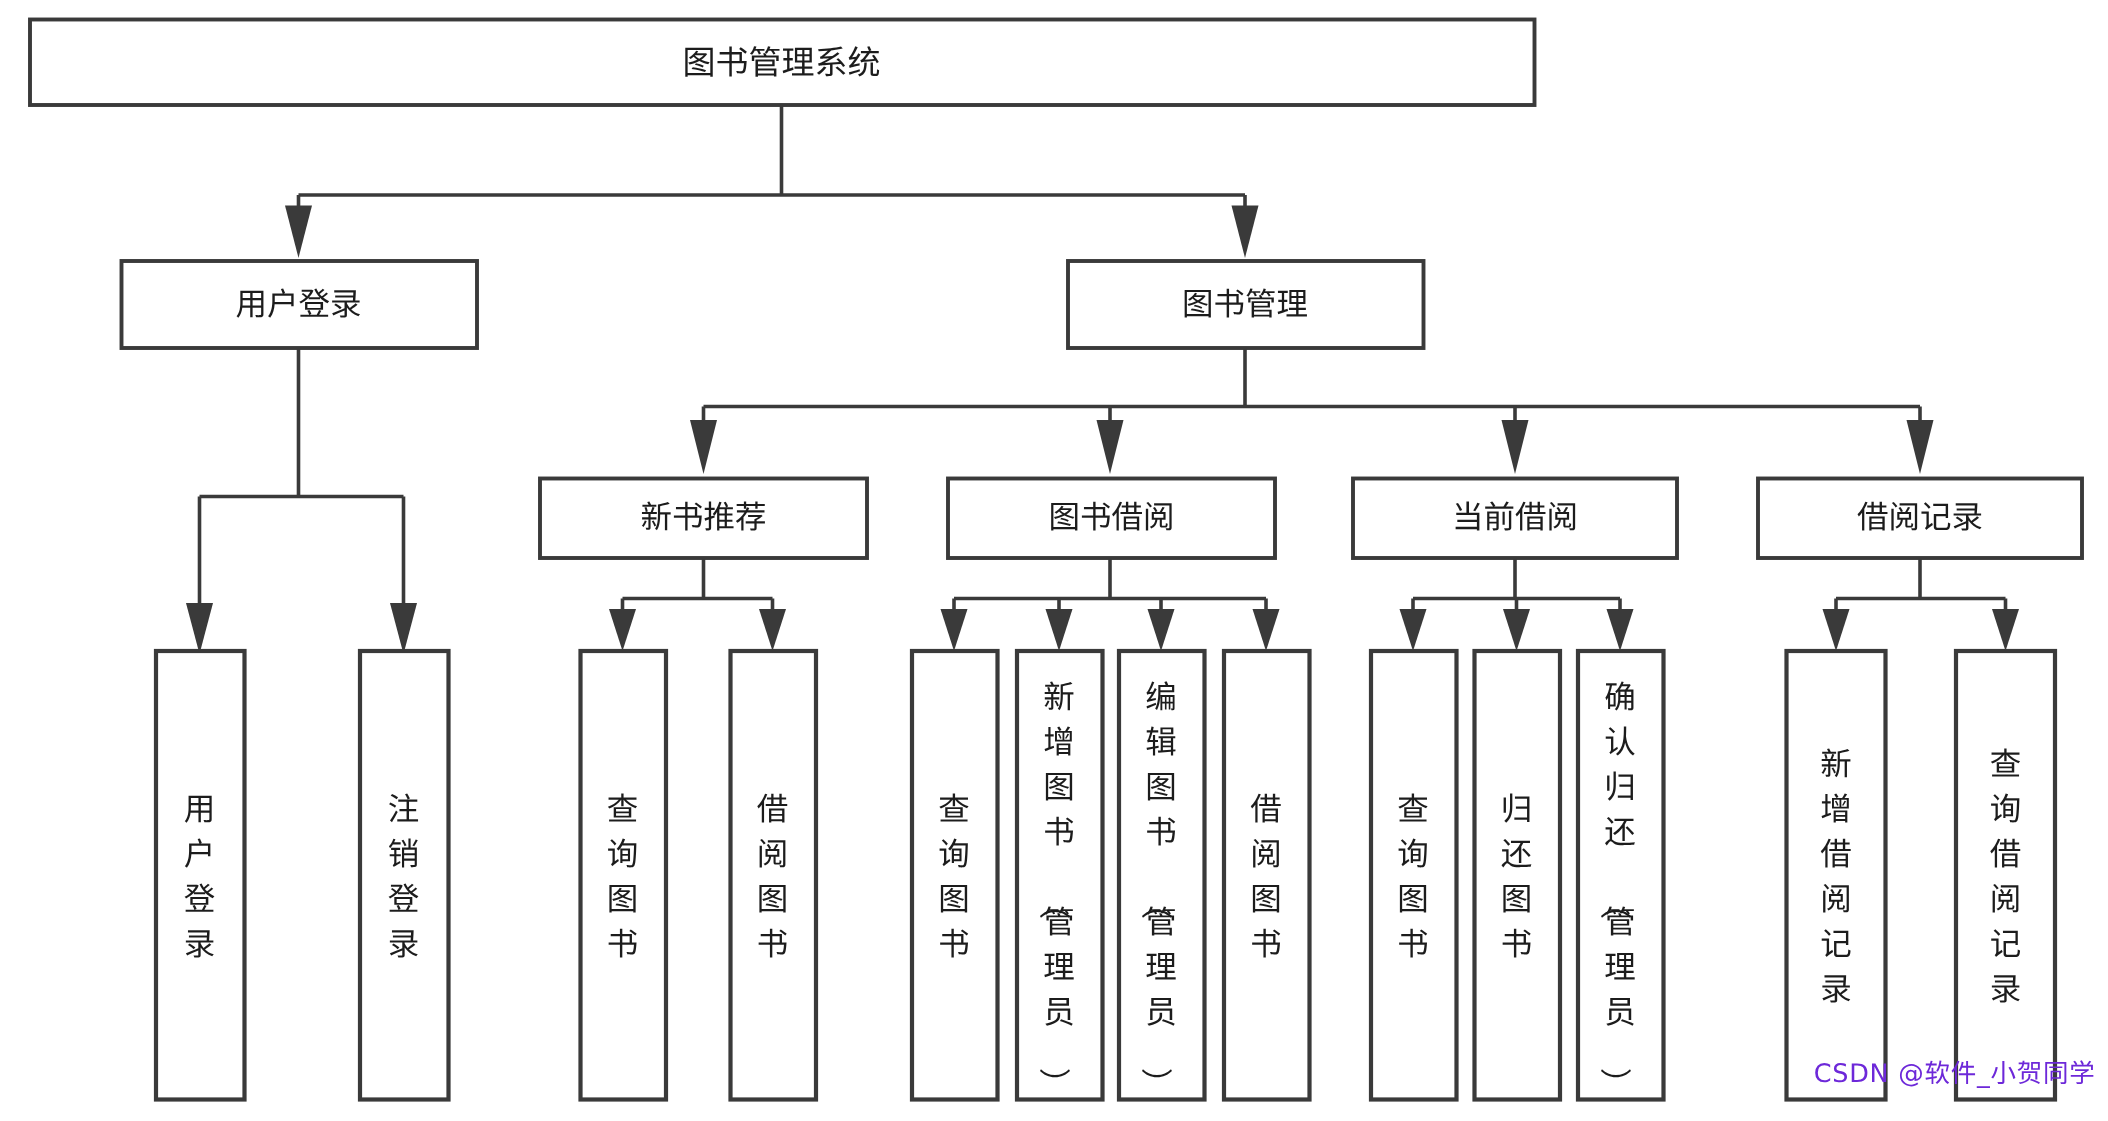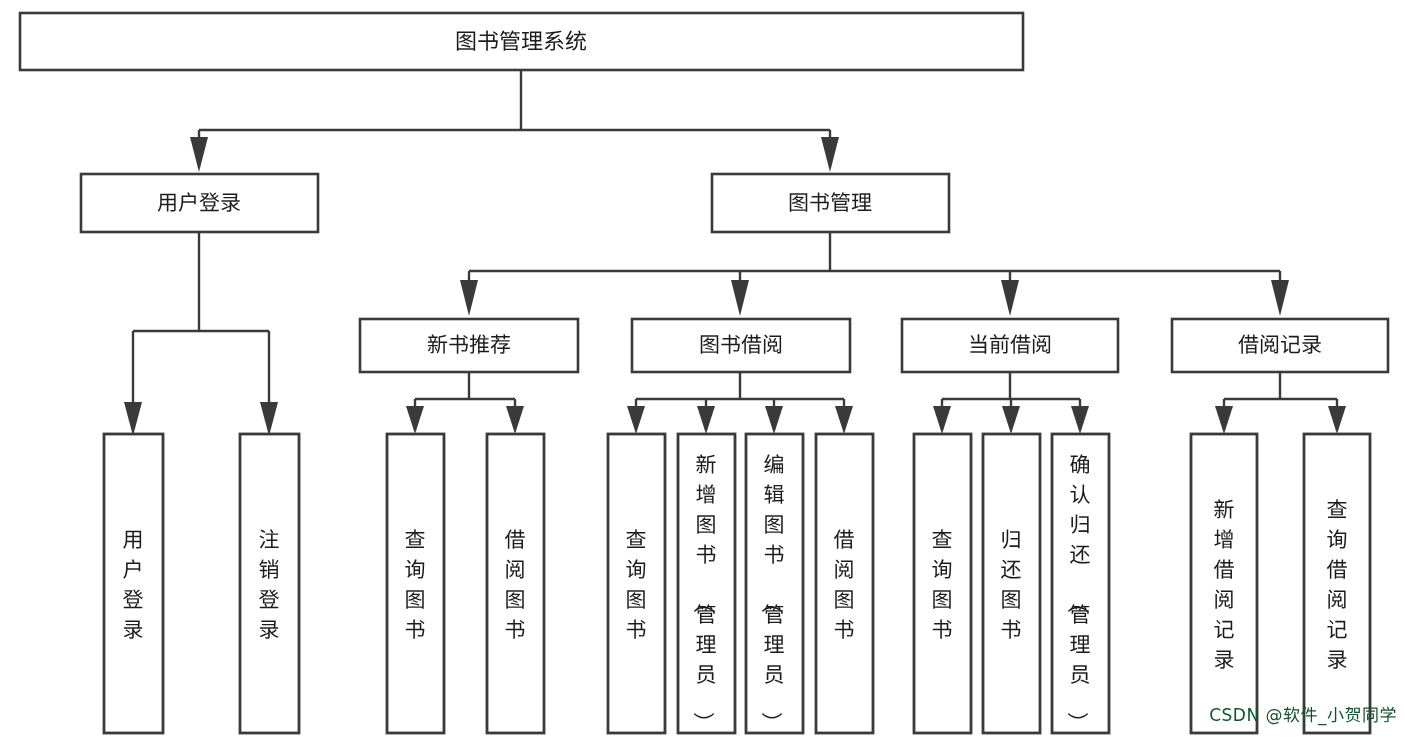--- a/index.html
+++ b/index.html
@@ -63,21 +63,21 @@
     font-size: 21px;
     fill: #1c1c1c;
     text-anchor: middle;
   }
   .watermark {
     position: absolute;
     right: 8px;
     bottom: 6px;
     font-family: "DejaVu Sans", "Liberation Sans", sans-serif;
     font-size: 17px;
-    color: #14532d;
+    color: #6d28d9;
     letter-spacing: 0.5px;
     white-space: nowrap;
     pointer-events: none;
   }
 </style>
 </head>
 <body>
 
 <div id="diagram-root">
   <svg class="flow" viewBox="0 0 1405 747" xmlns="http://www.w3.org/2000/svg">

